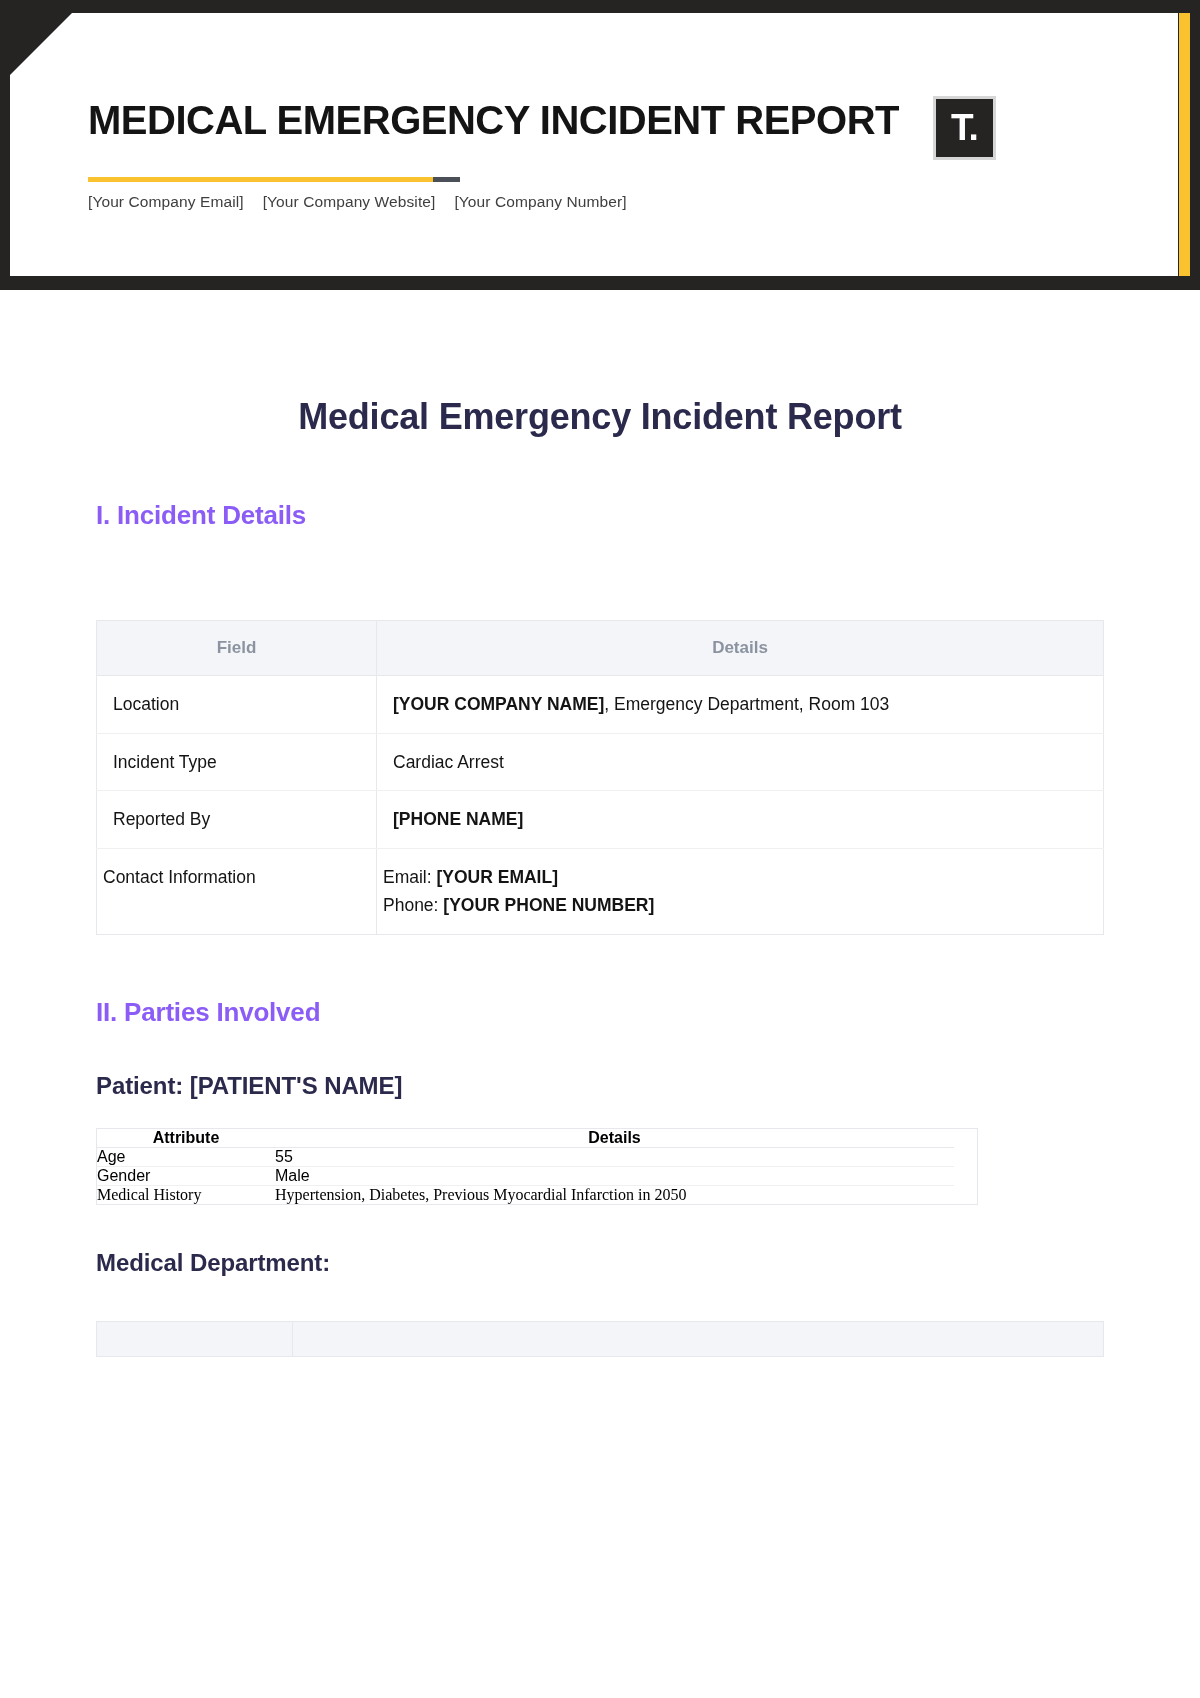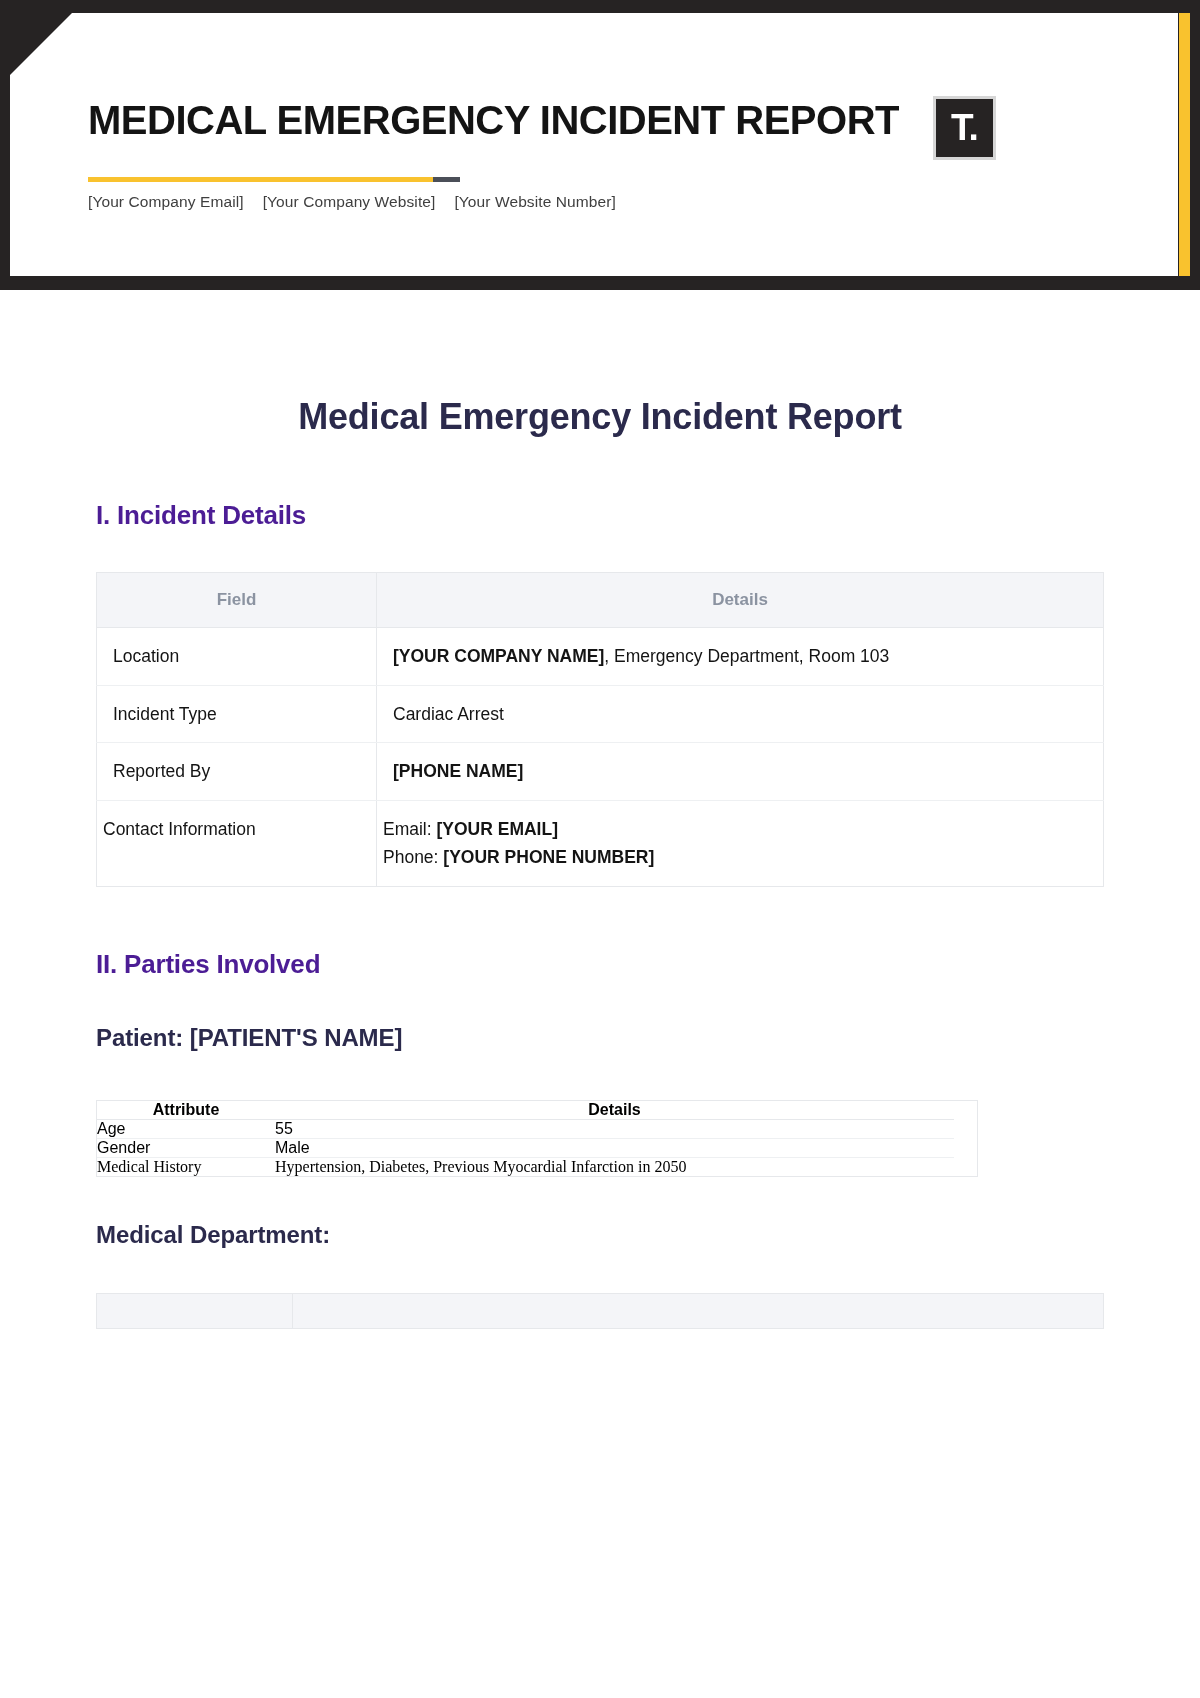--- a/index.html
+++ b/index.html
@@ -115,21 +115,21 @@
     font-size: 36px;
     font-weight: bold;
     color: #2b2a4c;
     margin-top: 106px;
     letter-spacing: -0.2px;
   }
 
   .section-heading {
     font-size: 26px;
     font-weight: bold;
-    color: #4c1d95;
+    color: #8b5cf6;
     letter-spacing: -0.2px;
   }
 
   .sub-heading {
     font-size: 24px;
     font-weight: bold;
     color: #2b2a4c;
     letter-spacing: -0.1px;
   }
 
@@ -165,27 +165,27 @@
     border-right: 1px solid #e6e8eb;
     border-bottom: 1px solid #eef0f2;
     line-height: 1.63;
   }
   .tbl td:last-child { border-right: none; }
   .tbl tr:last-child td { border-bottom: none; padding-left: 6px; }
 
   .tbl td b { font-weight: bold; }
 
   
-  #incident-table { margin-top: 41px; }
+  #incident-table { margin-top: 89px; }
   #incident-table col.c1 { width: 280px; }
 
   
   #patient-table-wrap {
     border: 1px solid #e6e8eb;
-    margin-top: 48px;
+    margin-top: 28px;
     width: 882px;
   }
   #patient-table-wrap table { width: 857px; }
   #patient-table-wrap col.c1 { width: 178px; }
   #patient-table-wrap th,
   #patient-table-wrap td { border-bottom: 1px solid #eef0f2; }
   #patient-table-wrap th { border-bottom: 1px solid #e6e8eb; }
   #patient-table-wrap tr:last-child td { border-bottom: none; font-family: Liberation Serif, serif; }
 
   
@@ -211,21 +211,21 @@
     </div>
 
     <div class="rule-wrap">
       <span class="rule-yellow"></span>
       <span class="rule-dark"></span>
     </div>
 
     <div class="contact-row">
       <span>[Your Company Email]</span>
       <span>[Your Company Website]</span>
-      <span>[Your Website Number]</span>
+      <span>[Your Company Number]</span>
     </div>
   </div>
 </div>
 
 <div class="doc-body">
 
   <div class="doc-title">Medical Emergency Incident Report</div>
 
   <div class="spacer-lg"></div>
 

